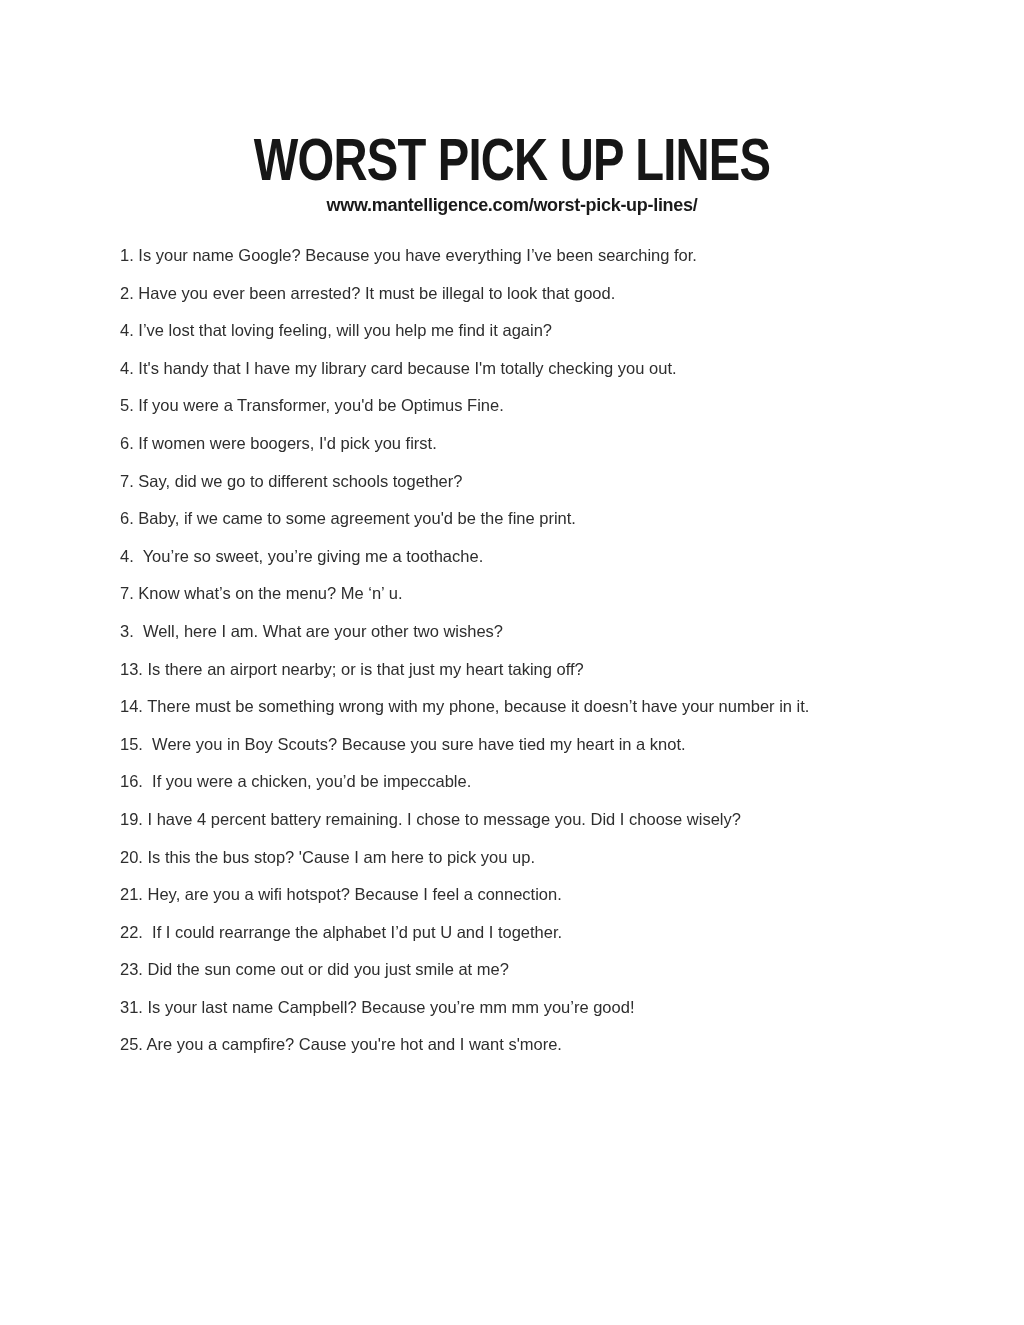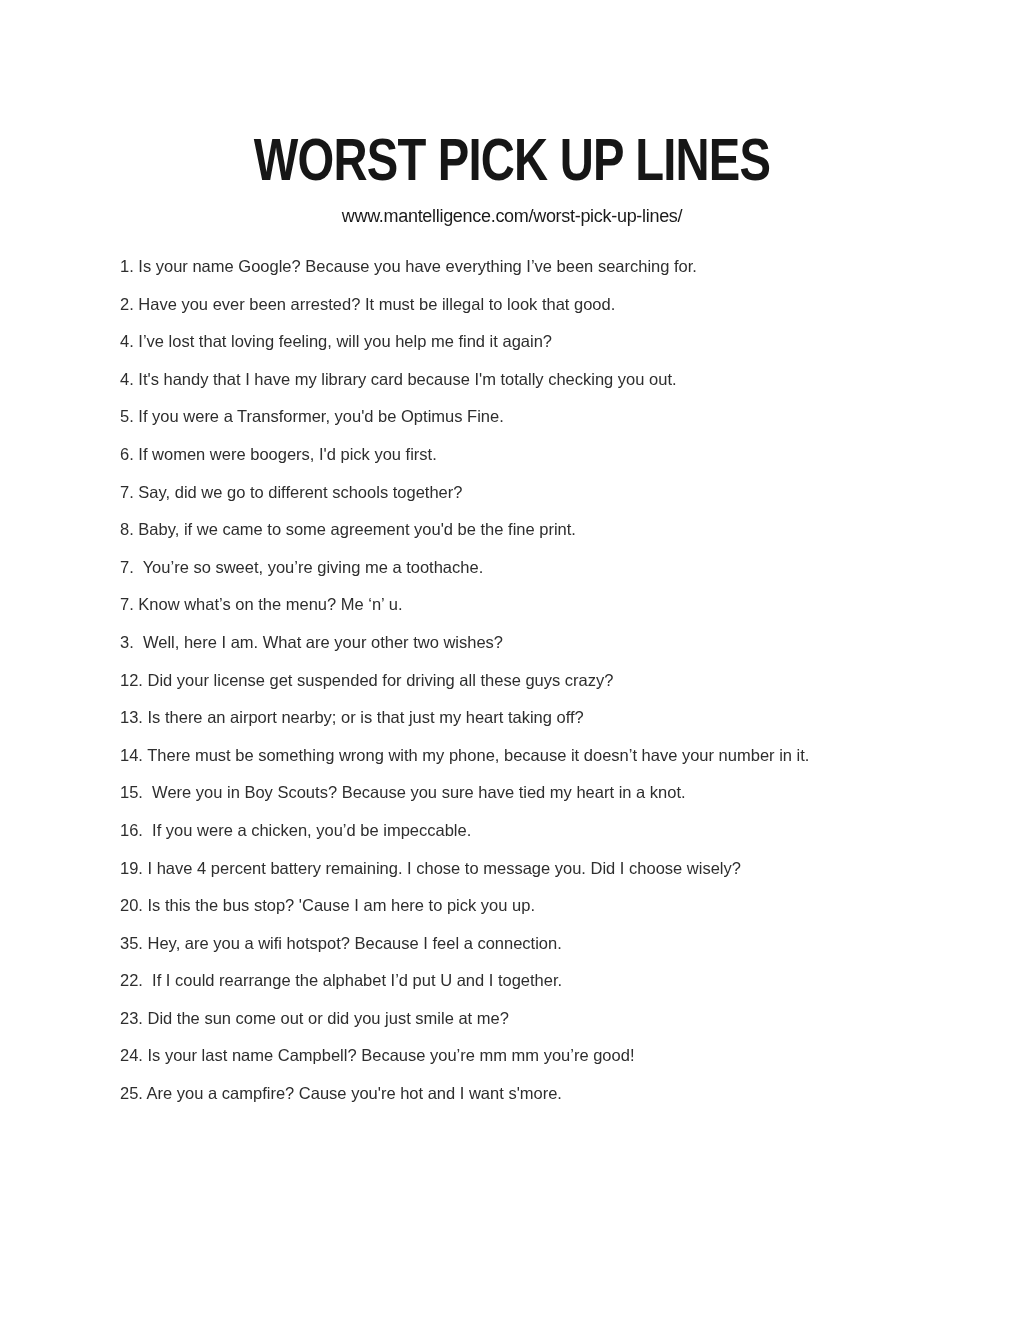--- a/index.html
+++ b/index.html
@@ -27,25 +27,25 @@
     font-size: 59px;
     font-weight: 700;
     line-height: 1;
     color: #161616;
     letter-spacing: -1px;
     white-space: nowrap;
     transform: scaleX(0.80);
     transform-origin: 50% 50%;
   }
   .doc-url {
-    margin-top: 17px;
+    margin-top: 6px;
     width: 100%;
     text-align: center;
     font-size: 18px;
-    font-weight: 400;
+    font-weight: 700;
     line-height: 1;
     color: #1a1a1a;
     letter-spacing: -0.3px;
   }
   .lines-list {
     margin-top: 23px;
     padding-left: 120px;
     padding-right: 117px;
   }
   .line {
@@ -65,31 +65,30 @@
   <div class="doc-url">www.mantelligence.com/worst-pick-up-lines/</div>
 
   <div class="lines-list">
     <div class="line">1. Is your name Google? Because you have everything I’ve been searching for.</div>
     <div class="line">2. Have you ever been arrested? It must be illegal to look that good.</div>
     <div class="line">4. I’ve lost that loving feeling, will you help me find it again?</div>
     <div class="line">4. It's handy that I have my library card because I'm totally checking you out.</div>
     <div class="line">5. If you were a Transformer, you'd be Optimus Fine.</div>
     <div class="line">6. If women were boogers, I'd pick you first.</div>
     <div class="line">7. Say, did we go to different schools together?</div>
-    <div class="line">8. Baby, if we came to some agreement you'd be the fine print.</div>
-    <div class="line">7.  You’re so sweet, you’re giving me a toothache.</div>
+    <div class="line">6. Baby, if we came to some agreement you'd be the fine print.</div>
+    <div class="line">4.  You’re so sweet, you’re giving me a toothache.</div>
     <div class="line">7. Know what’s on the menu? Me ‘n’ u.</div>
     <div class="line">3.  Well, here I am. What are your other two wishes?</div>
-    <div class="line">12. Did your license get suspended for driving all these guys crazy?</div>
     <div class="line">13. Is there an airport nearby; or is that just my heart taking off?</div>
     <div class="line">14. There must be something wrong with my phone, because it doesn’t have your number in it.</div>
     <div class="line">15.  Were you in Boy Scouts? Because you sure have tied my heart in a knot.</div>
     <div class="line">16.  If you were a chicken, you’d be impeccable.</div>
     <div class="line">19. I have 4 percent battery remaining. I chose to message you. Did I choose wisely?</div>
     <div class="line">20. Is this the bus stop? 'Cause I am here to pick you up.</div>
-    <div class="line">35. Hey, are you a wifi hotspot? Because I feel a connection.</div>
+    <div class="line">21. Hey, are you a wifi hotspot? Because I feel a connection.</div>
     <div class="line">22.  If I could rearrange the alphabet I’d put U and I together.</div>
     <div class="line">23. Did the sun come out or did you just smile at me?</div>
-    <div class="line">24. Is your last name Campbell? Because you’re mm mm you’re good!</div>
+    <div class="line">31. Is your last name Campbell? Because you’re mm mm you’re good!</div>
     <div class="line">25. Are you a campfire? Cause you're hot and I want s'more.</div>
   </div>
 
 </div>
 
 </body></html>

